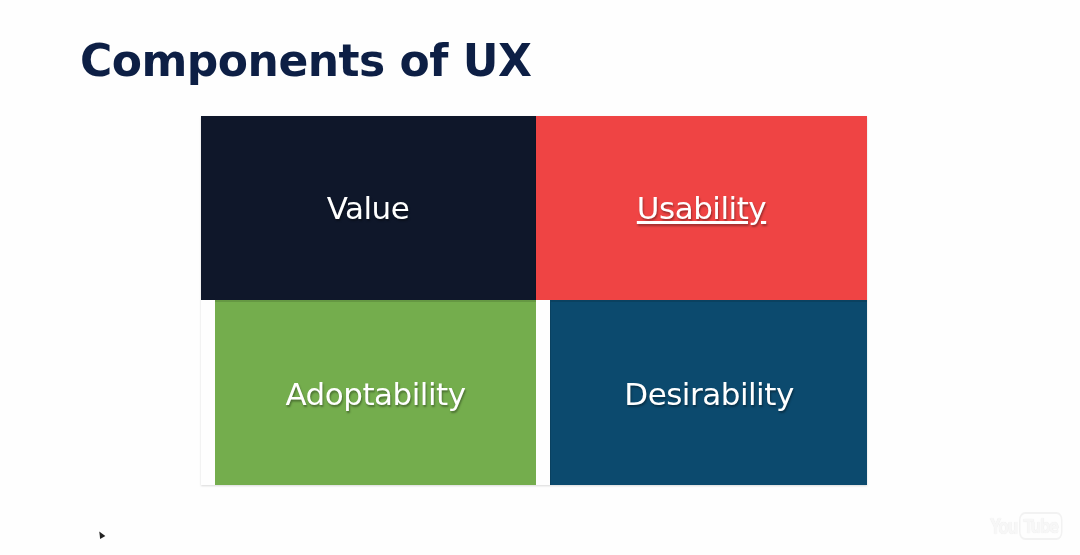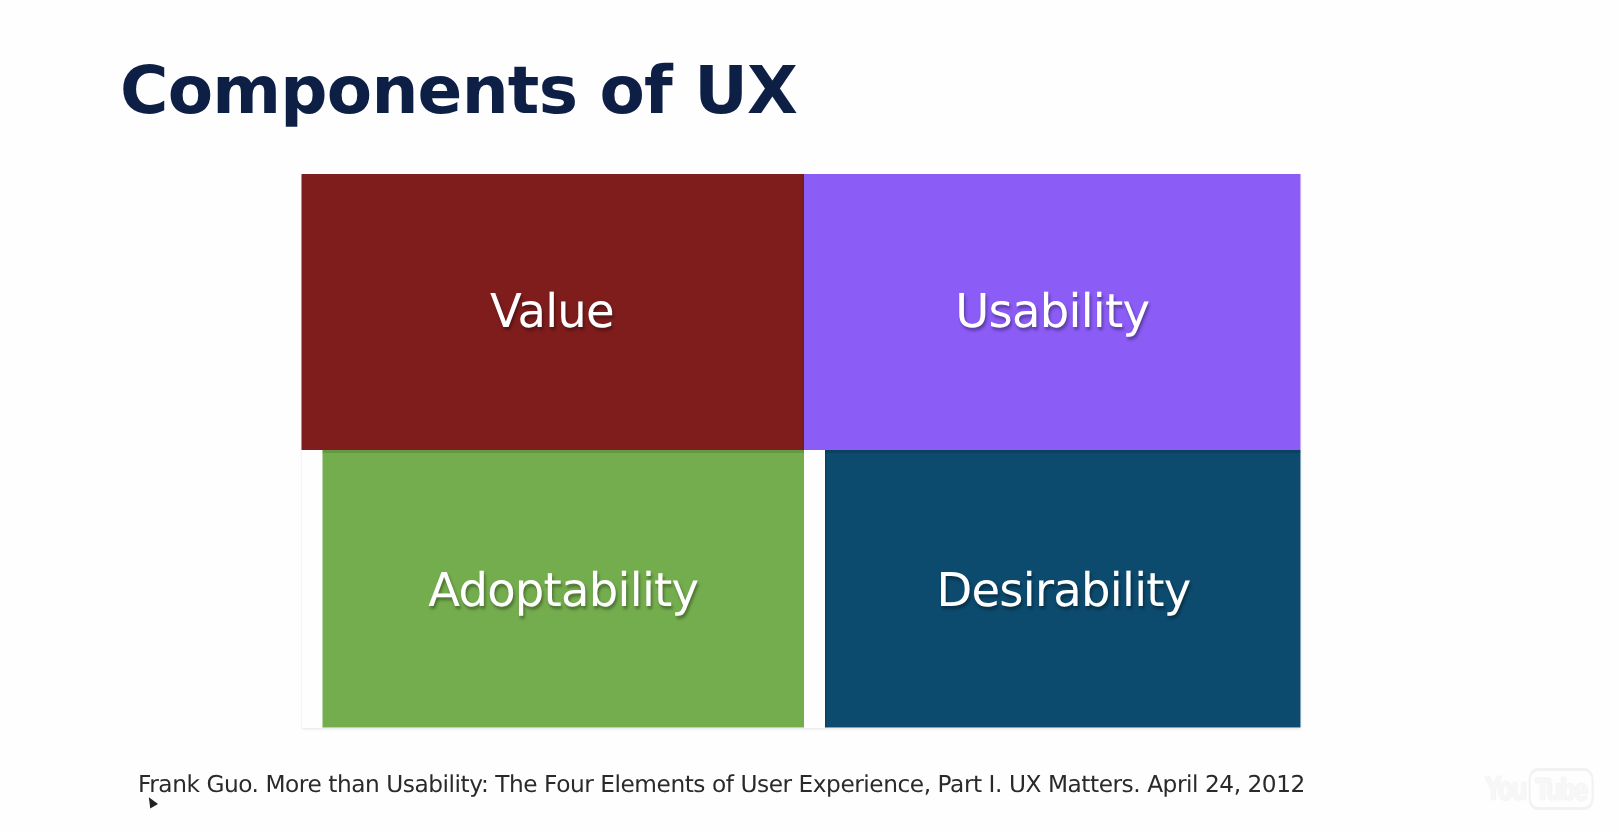--- a/index.html
+++ b/index.html
@@ -57,34 +57,33 @@
     transform: scaleX(0.75); transform-origin: left; text-shadow: 0 0 1px #ccc;
   }
 </style>
 </head>
 <body>
 
 <div class="slide">
   <div class="title">Components of UX</div>
 
   <div class="grid">
-    <div class="cell tl" style="background:#7f1d1d;text-align:center;">
+    <div class="cell tl" style="background:#0f172a;text-align:center;">
       <span>Value</span>
     </div>
-    <div class="cell tr" style="background:#8b5cf6;">
+    <div class="cell tr" style="background:#ef4444;text-decoration:underline;">
       <span>Usability</span>
     </div>
     <div class="cell bl" style="background:#74ad4d;">
       <span>Adoptability</span>
     </div>
     <div class="cell br" style="background:#0c4a6e;">
       <span>Desirability</span>
     </div>
   </div>
 
-  <div class="citation">Frank Guo. More than Usability: The Four Elements of User Experience, Part I. UX Matters. April 24, 2012</div>
   <div class="cursor"></div>
 
   <div class="yt">
     <span class="you">You</span>
     <span class="tube">Tube</span>
   </div>
 </div>
 
 </body></html>

